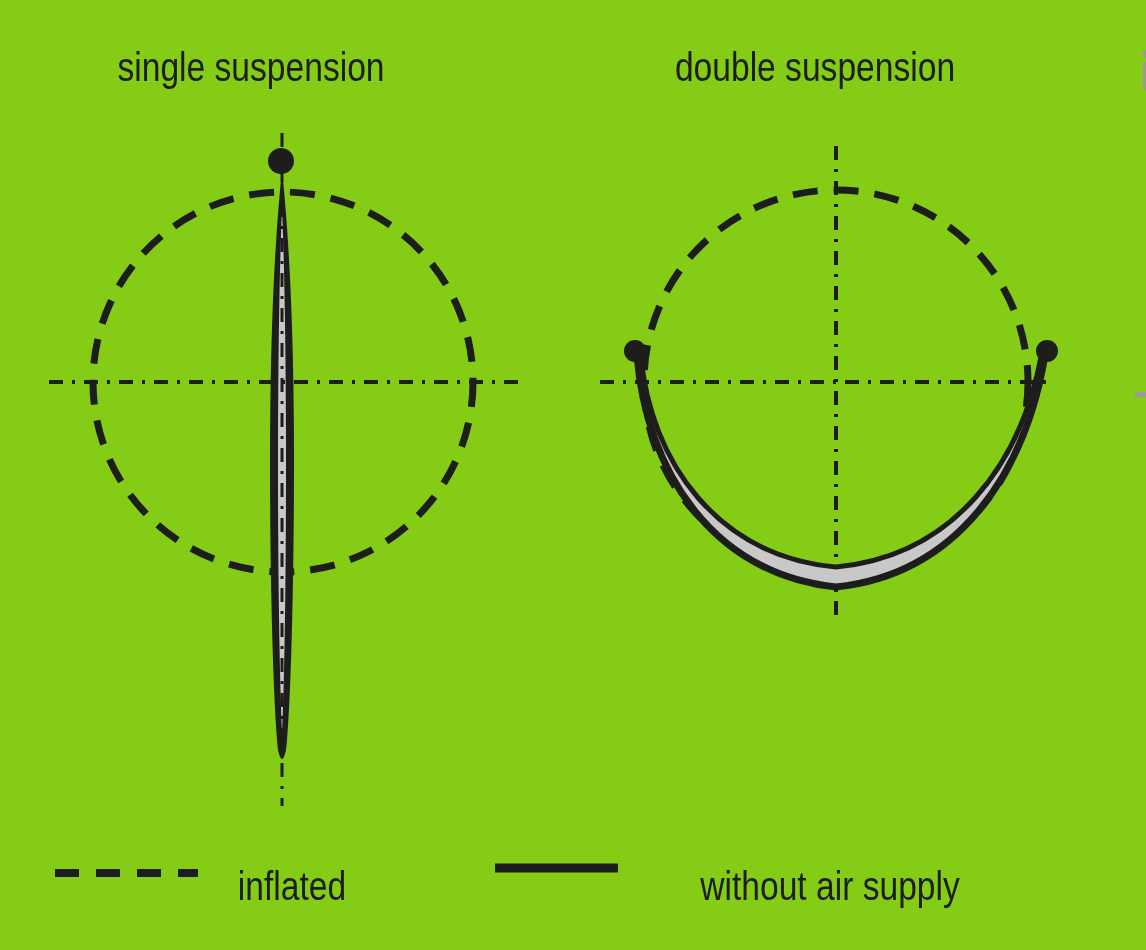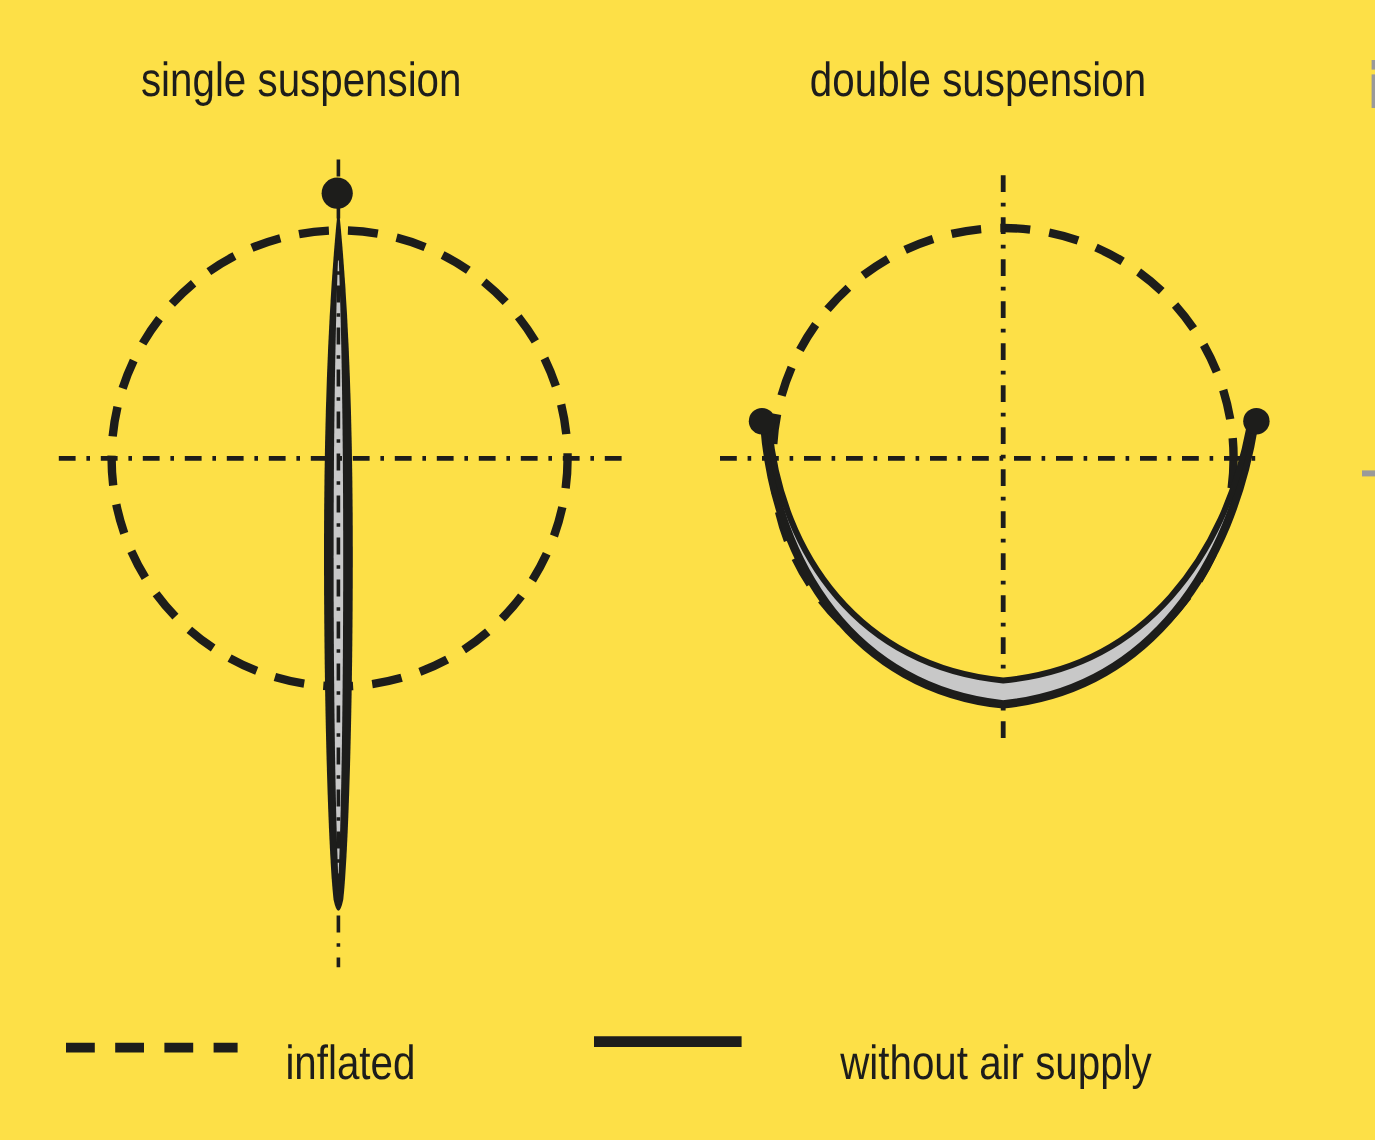--- a/index.html
+++ b/index.html
@@ -4,21 +4,21 @@
 <style>
   :root{
     --ink:#1d1d1b;
     --tube-fill:#c8c8c8;
     --fragment-grey:#9a9a9a;
   }
   html,body{margin:0;padding:0;background:#ffffff;}
   .page{
     position:relative;
     width:1146px;height:950px;
-    background:#fde047;
+    background:#84cc16;
     overflow:hidden;
     font-family:"Liberation Sans", sans-serif;
   }
   .diagram-svg{position:absolute;left:0;top:0;}
   .label{
     position:absolute;
     color:var(--ink,#1d1d1b);
     font-size:40px;
     line-height:1.1;
     white-space:nowrap;

